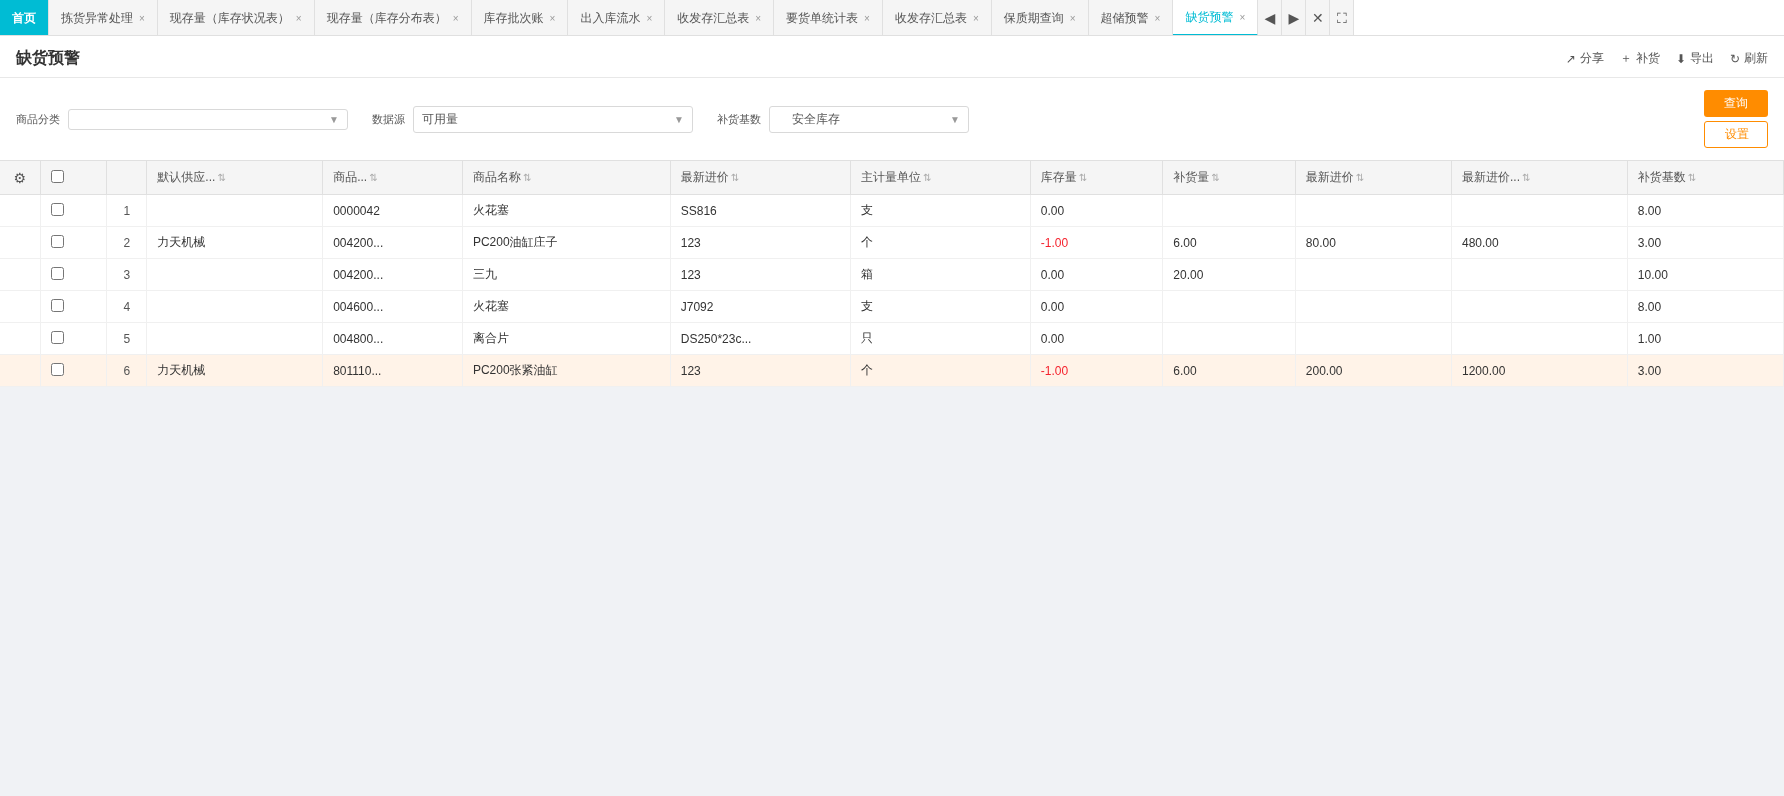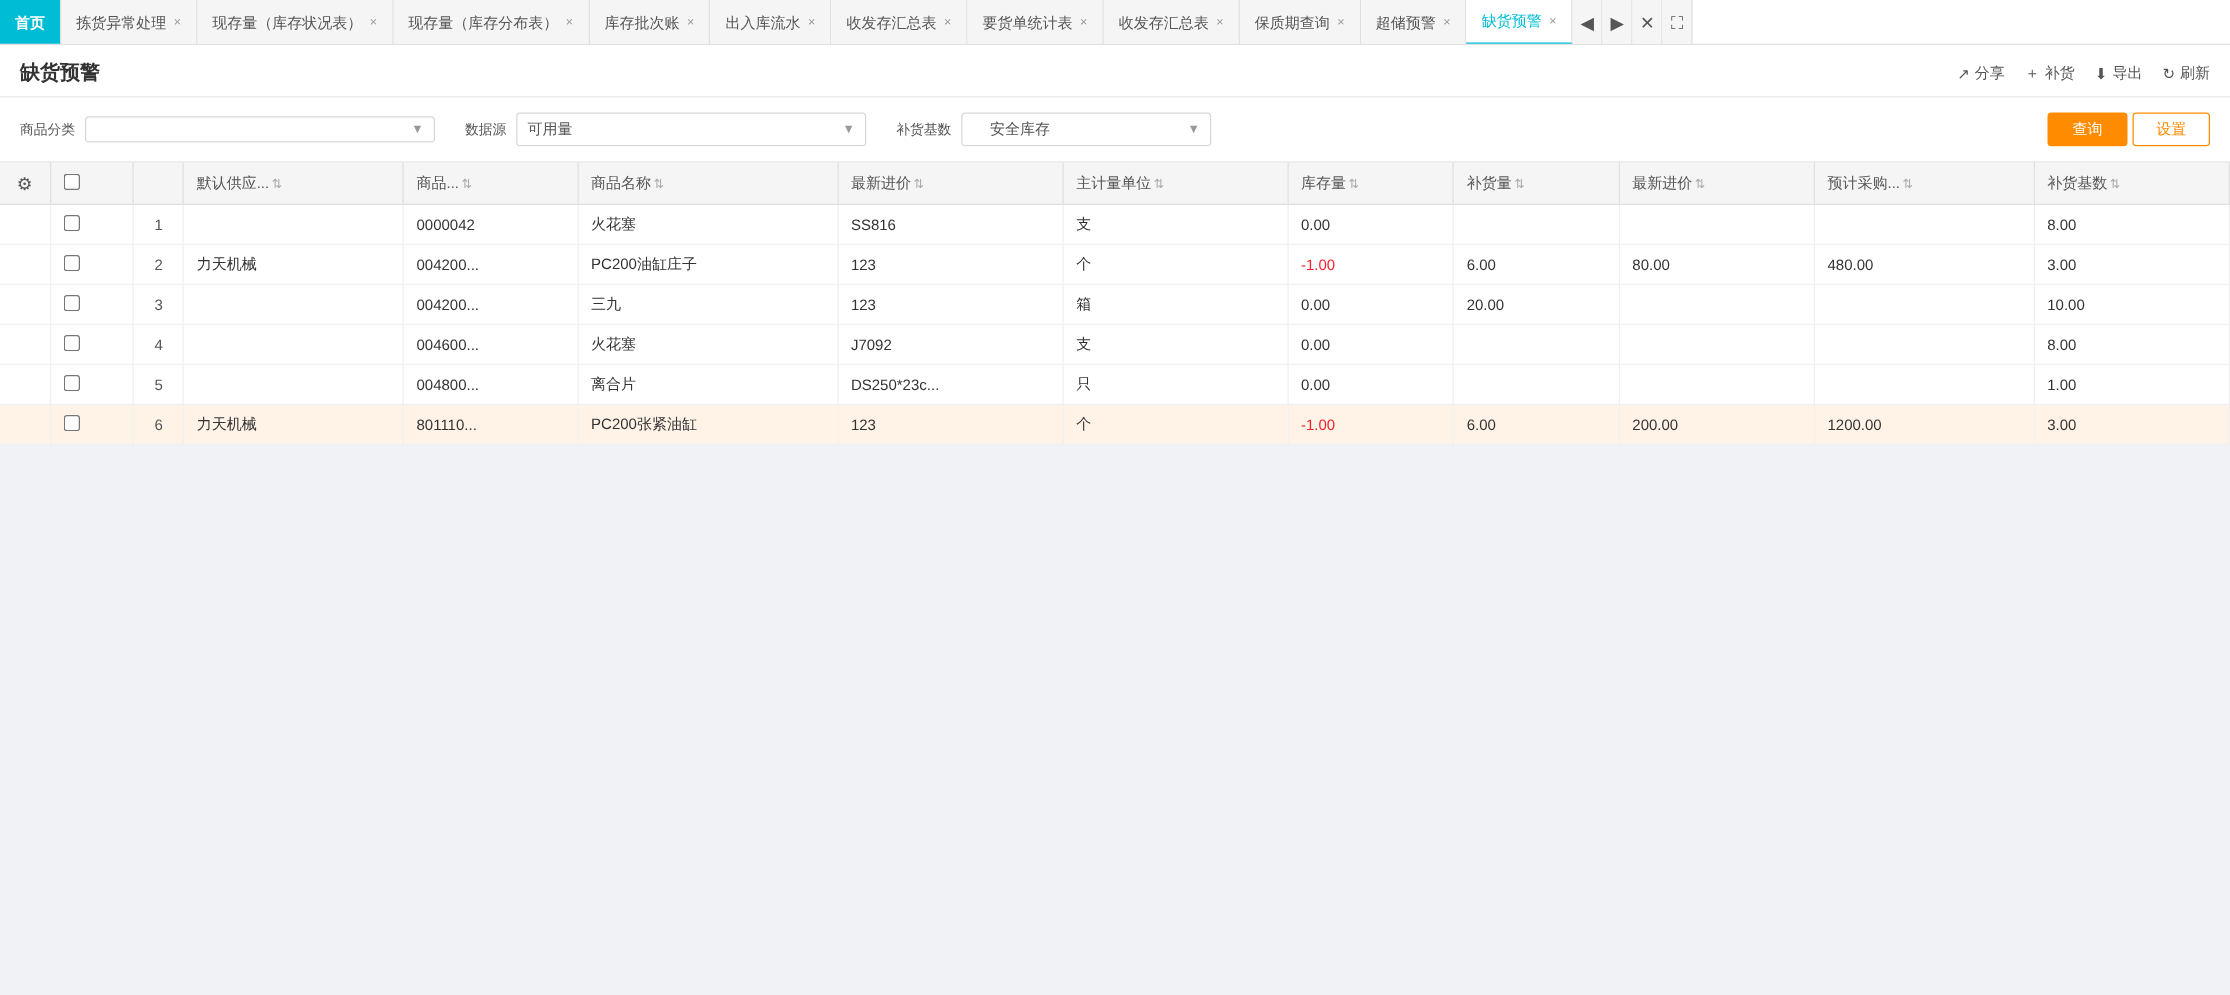--- a/index.html
+++ b/index.html
@@ -124,21 +124,21 @@
       font-family: Liberation Mono, monospace;
     }
     .filter-select-arrow {
       color: #999;
       font-size: 10px;
       margin-left: 8px;
     }
     .filter-actions {
       margin-left: auto;
       display: flex;
-      flex-direction: row;
+      flex-direction: column;
       gap: 4px;
     }
     .btn-query {
       background: #ff8c00;
       color: #fff;
       border: none;
       border-radius: 3px;
       padding: 5px 20px;
       cursor: pointer;
       font-size: 12px;
@@ -315,21 +315,21 @@
           <th><input type="checkbox" style=""></th>
           <th class="col-no"></th>
           <th><span>默认供应...</span><span class="sort-icon">⇅</span></th>
           <th><span>商品...</span><span class="sort-icon">⇅</span></th>
           <th><span>商品名称</span><span class="sort-icon">⇅</span></th>
           <th><span>最新进价</span><span class="sort-icon">⇅</span></th>
           <th><span>主计量单位</span><span class="sort-icon">⇅</span></th>
           <th><span>库存量</span><span class="sort-icon">⇅</span></th>
           <th><span>补货量</span><span class="sort-icon">⇅</span></th>
           <th><span>最新进价</span><span class="sort-icon">⇅</span></th>
-          <th><span>预计采购...</span><span class="sort-icon">⇅</span></th>
+          <th><span>最新进价...</span><span class="sort-icon">⇅</span></th>
           <th><span>补货基数</span><span class="sort-icon">⇅</span></th>
         </tr>
       </thead>
       <tbody id="table-body">
       <tr>
       <td></td>
       <td><input type="checkbox" style=""></td>
       <td class="col-no">1</td>
       <td></td>
       <td>0000042</td>

